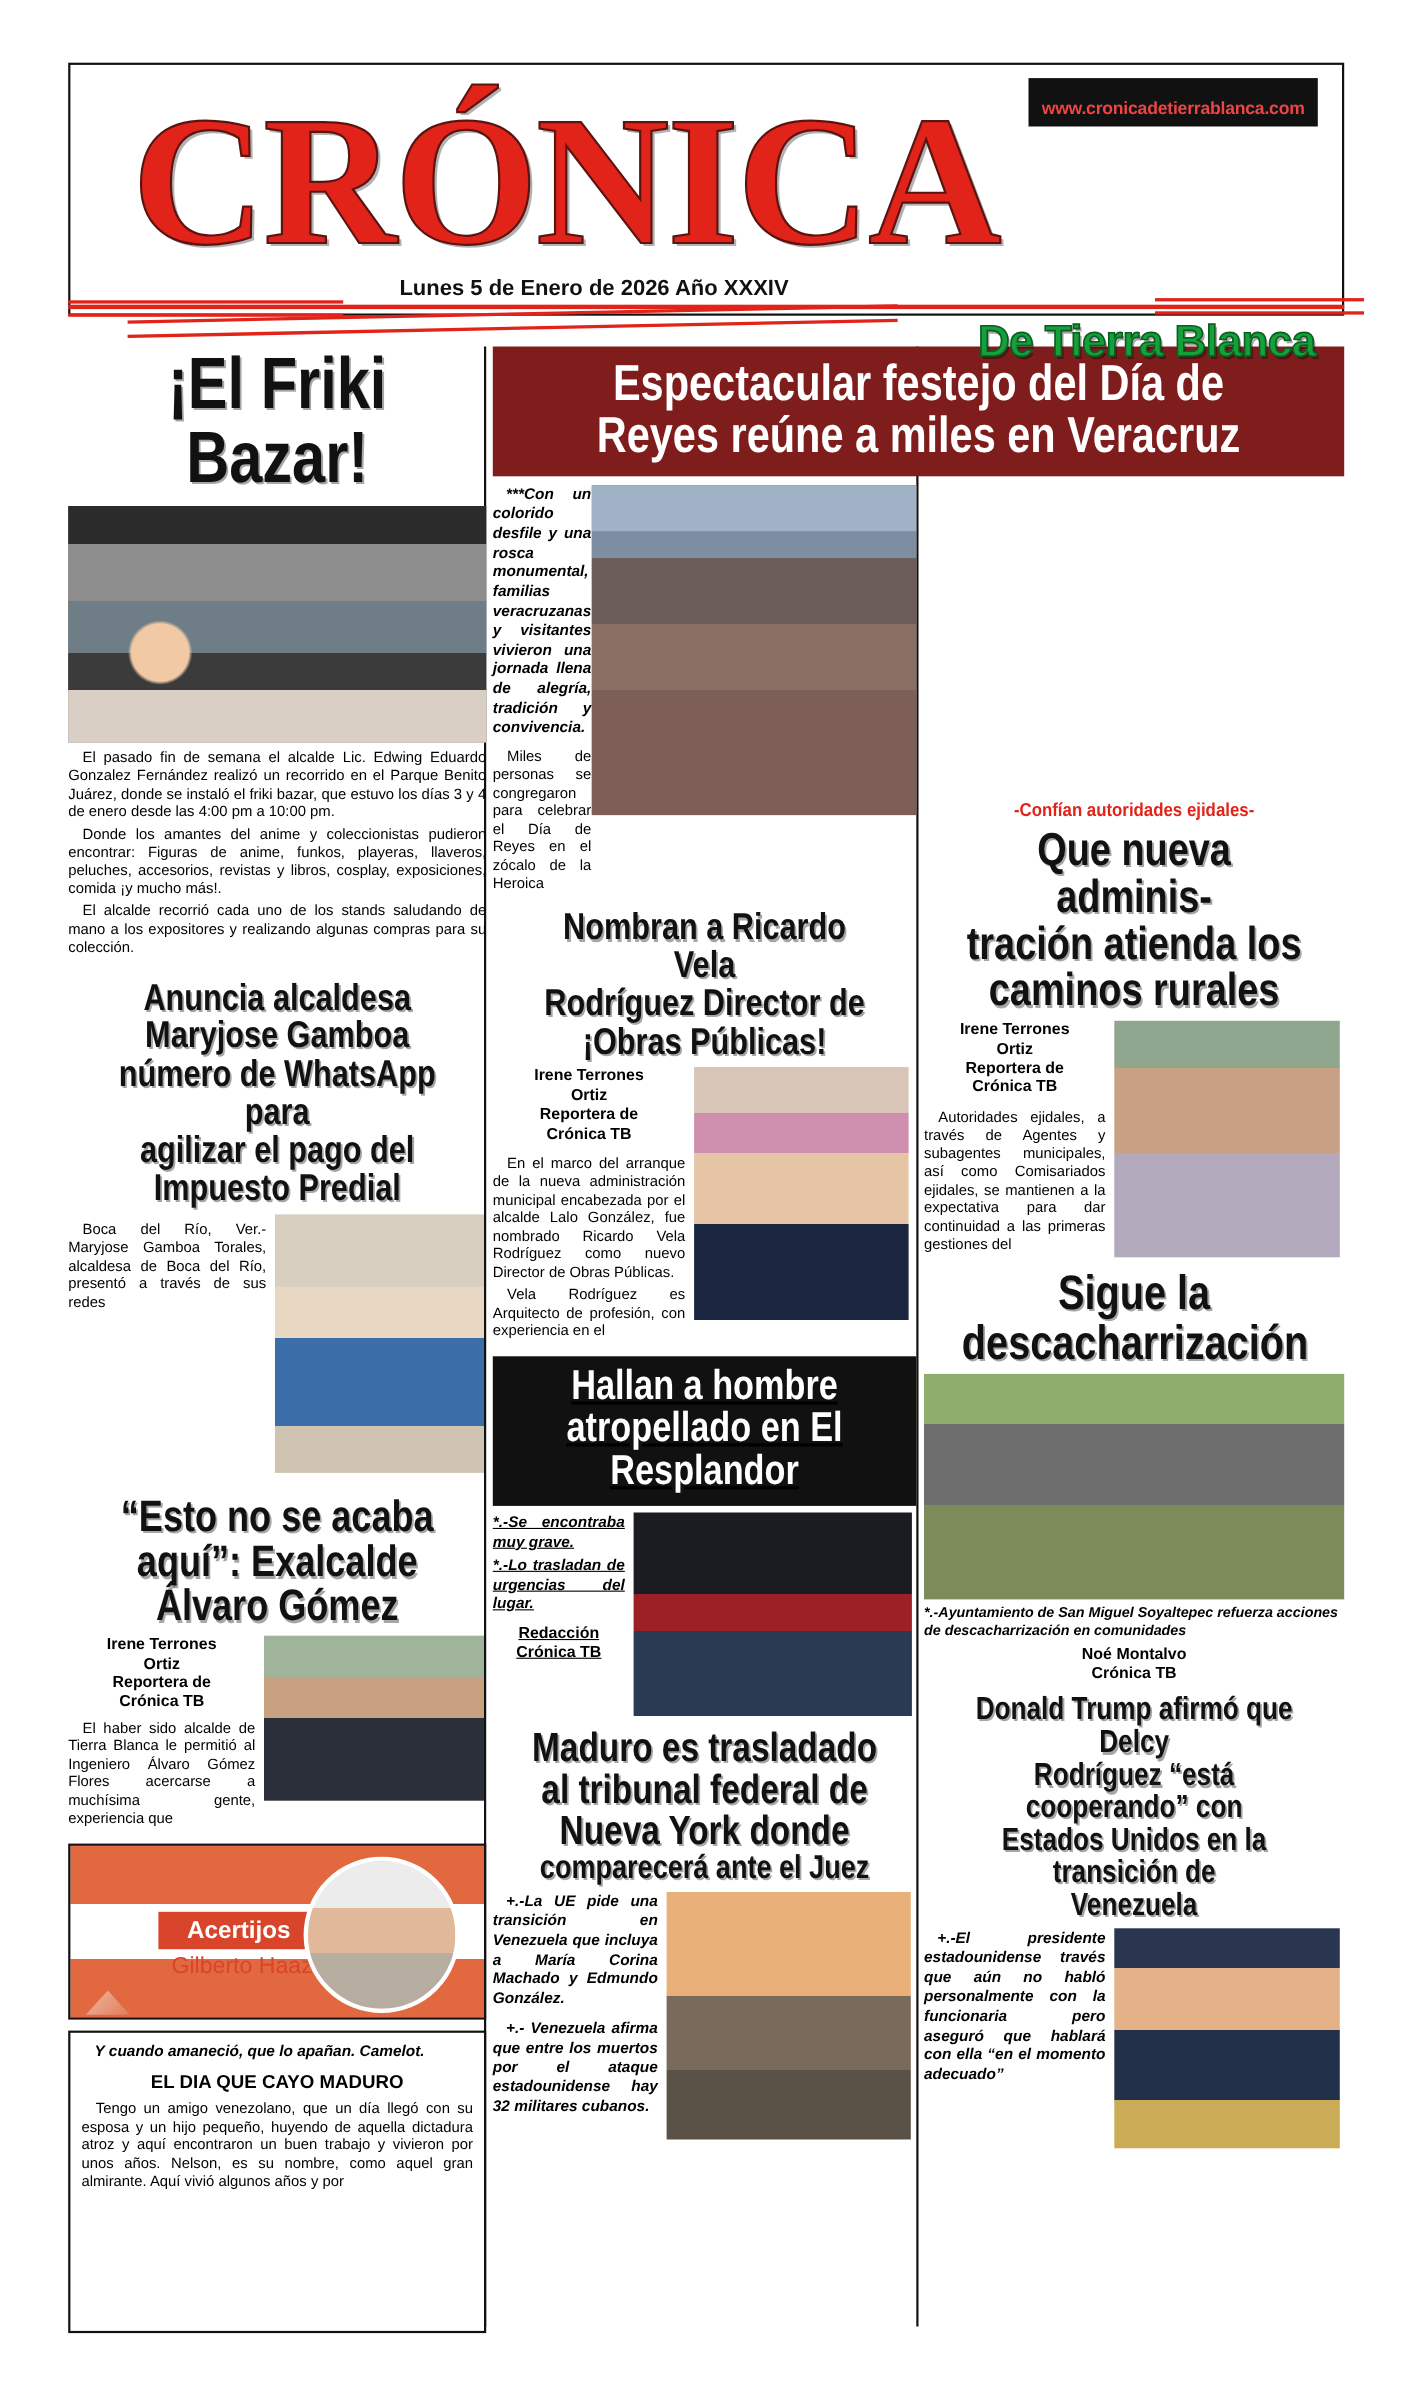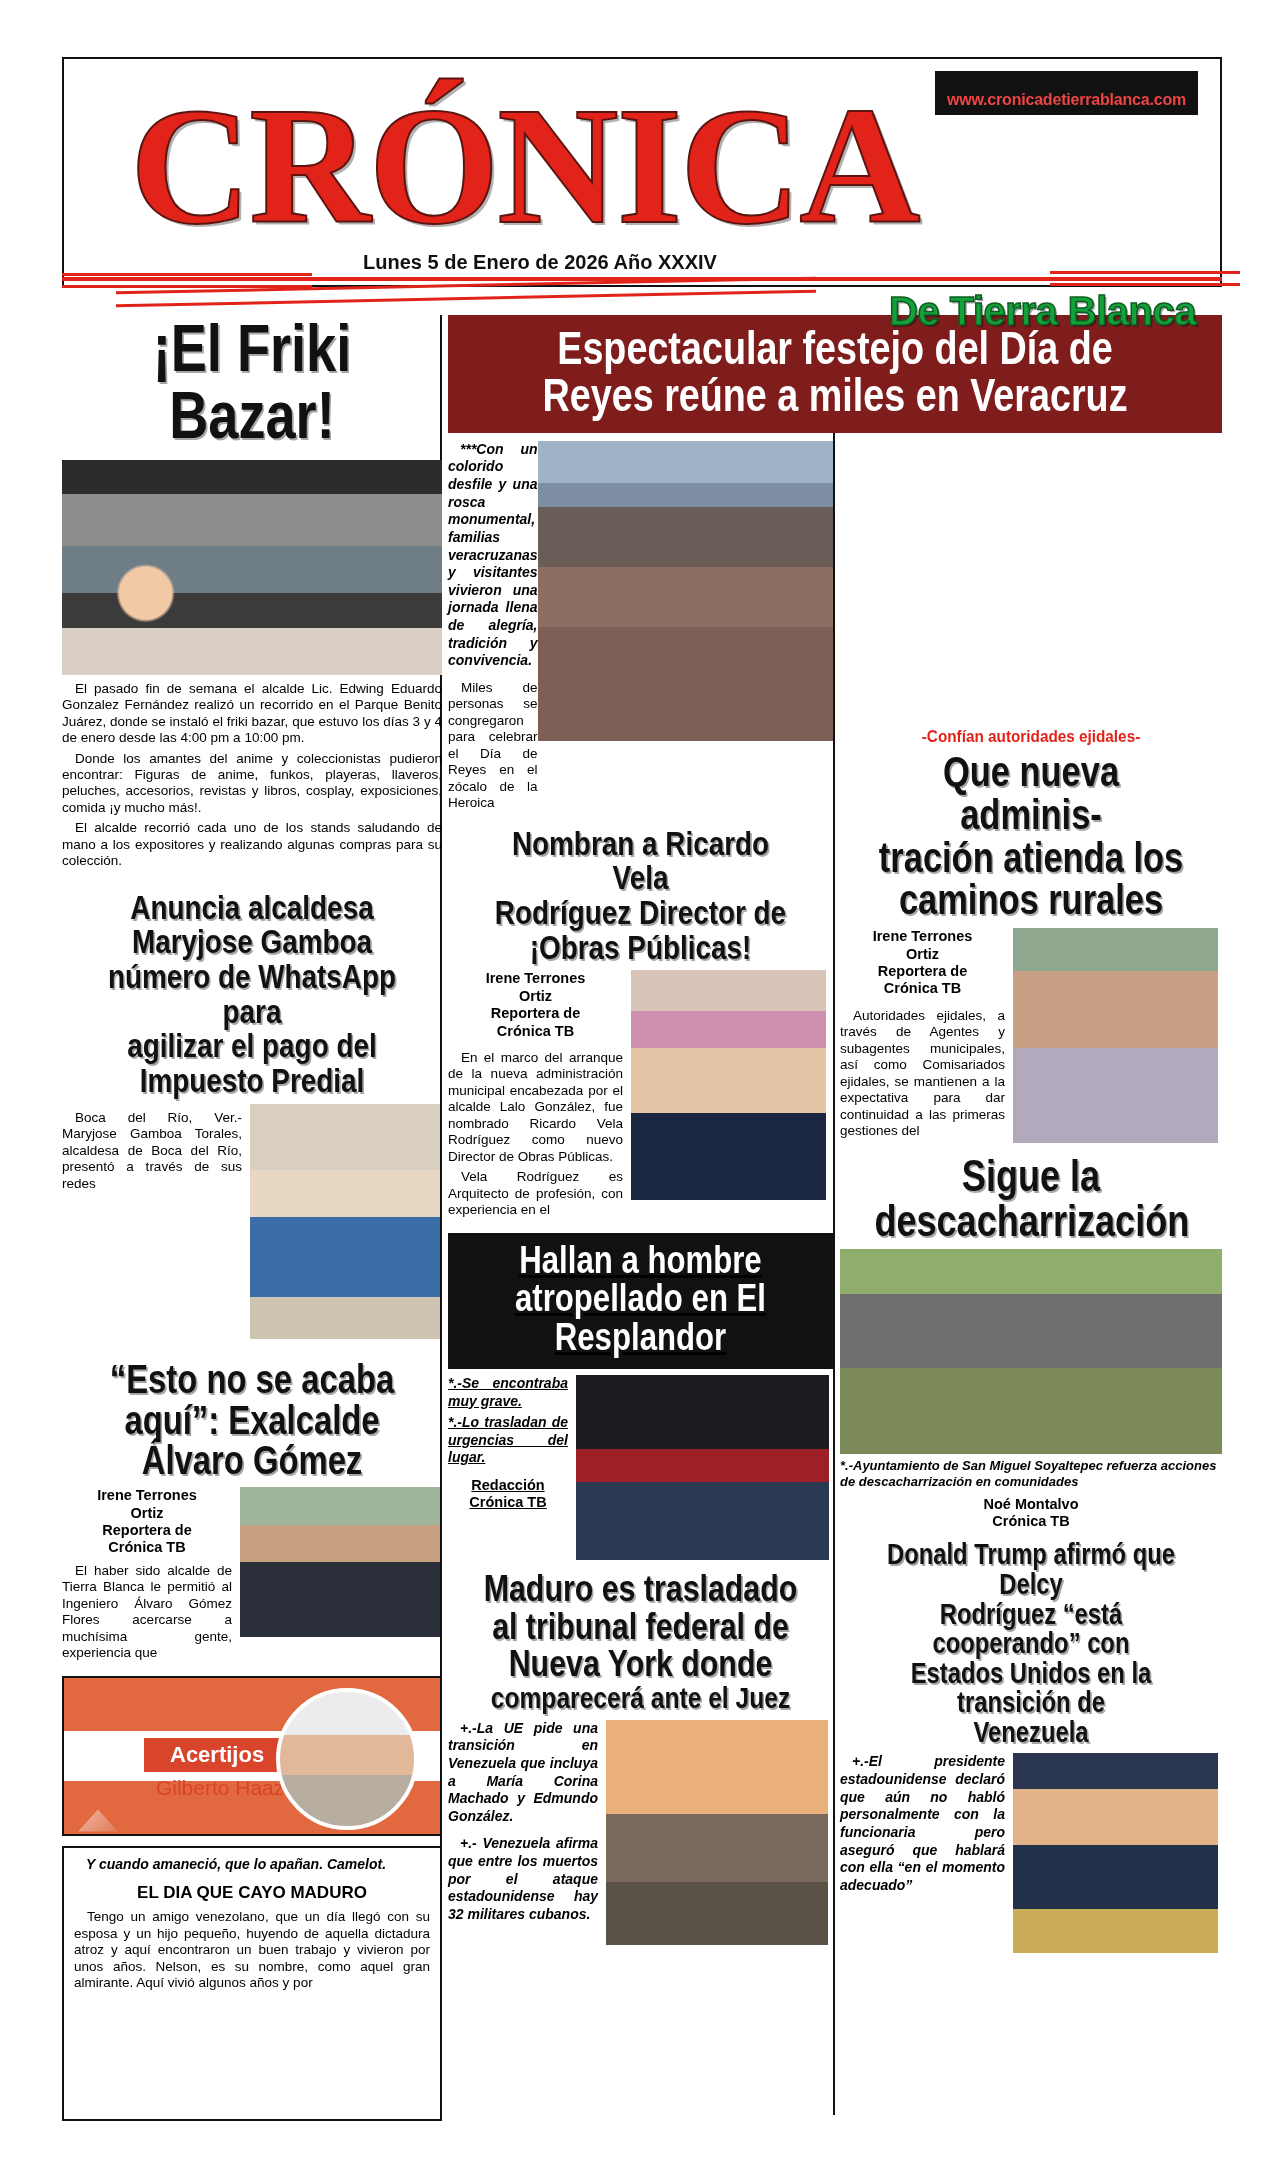--- a/index.html
+++ b/index.html
@@ -16,21 +16,21 @@
   
   .masthead{
     position:absolute;left:62px;top:57px;width:1160px;height:230px;
     border:2px solid #111;background:#fff;box-sizing:border-box;
   }
   .url-badge{
     position:absolute;right:22px;top:12px;background:#111;color:#ef4444;
     font-weight:bold;font-size:16px;letter-spacing:-.2px;padding:20px 12px 6px;
     font-family:"Liberation Sans",sans-serif;
   }
-  .logo-wrap{position:absolute;left:0;top:22px;width:1160px;height:150px;padding-left:10px;}
+  .logo-wrap{position:absolute;left:0;top:22px;width:1160px;height:150px;}
   .logo-text{
     font-family:"Liberation Serif",serif;
     font-weight:bold;
     font-size:168px;
     color:#e2231a;
     letter-spacing:-2px;
     line-height:1;
     text-align:left;
     padding-left:56px;
     -webkit-text-stroke:2px #5b1410;
@@ -358,20 +358,20 @@
     </div>
 
     <div class="blk" style="margin-top:6px;">
       <div class="hl-cond hl-sm" style="font-size:29px;">Donald Trump afirmó que Delcy</div>
       <div class="hl-cond hl-sm" style="font-size:29px;">Rodríguez “está cooperando” con</div>
       <div class="hl-cond hl-sm" style="font-size:29px;">Estados Unidos en la transición de</div>
       <div class="hl-cond hl-sm" style="font-size:29px;">Venezuela</div>
       <div class="sp-sm"></div>
       <div class="photo-cap-wrap">
         <div style="width:165px;">
-          <p class="lead-txt">+.-El presidente estadounidense declaró que aún no habló personalmente con la funcionaria pero aseguró que hablará con ella “en el momento adecuado”</p>
+          <p class="lead-txt">+.-El presidente estadounidense través que aún no habló personalmente con la funcionaria pero aseguró que hablará con ella “en el momento adecuado”</p>
         </div>
         <div class="photo ph-trump" style="width:205px;height:200px;"></div>
       </div>
     </div>
   </div>
 
 </div>
 
 </body></html>

